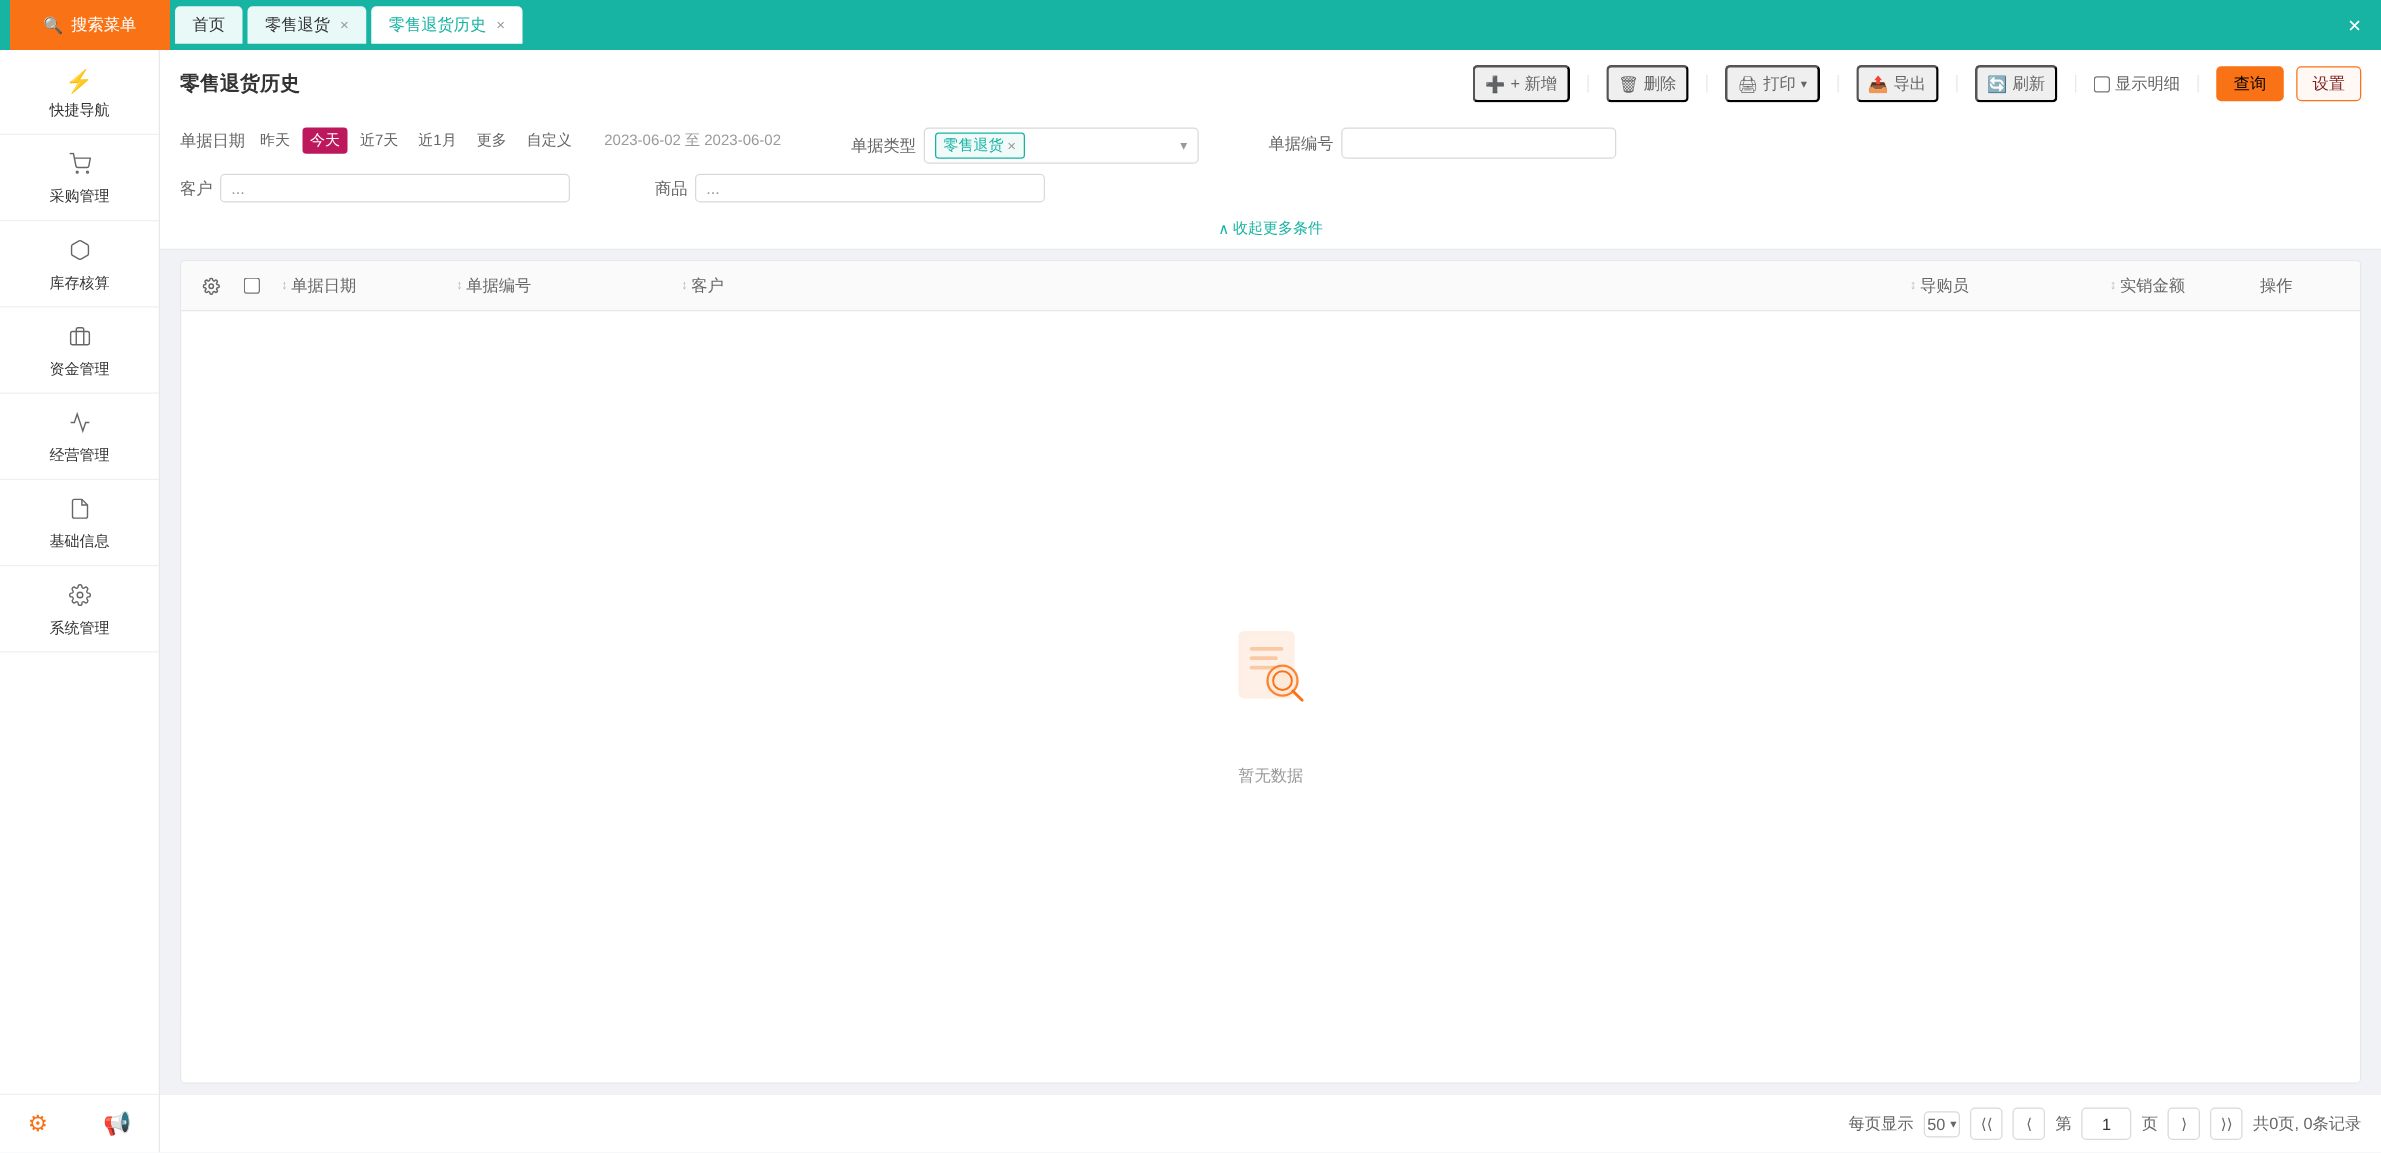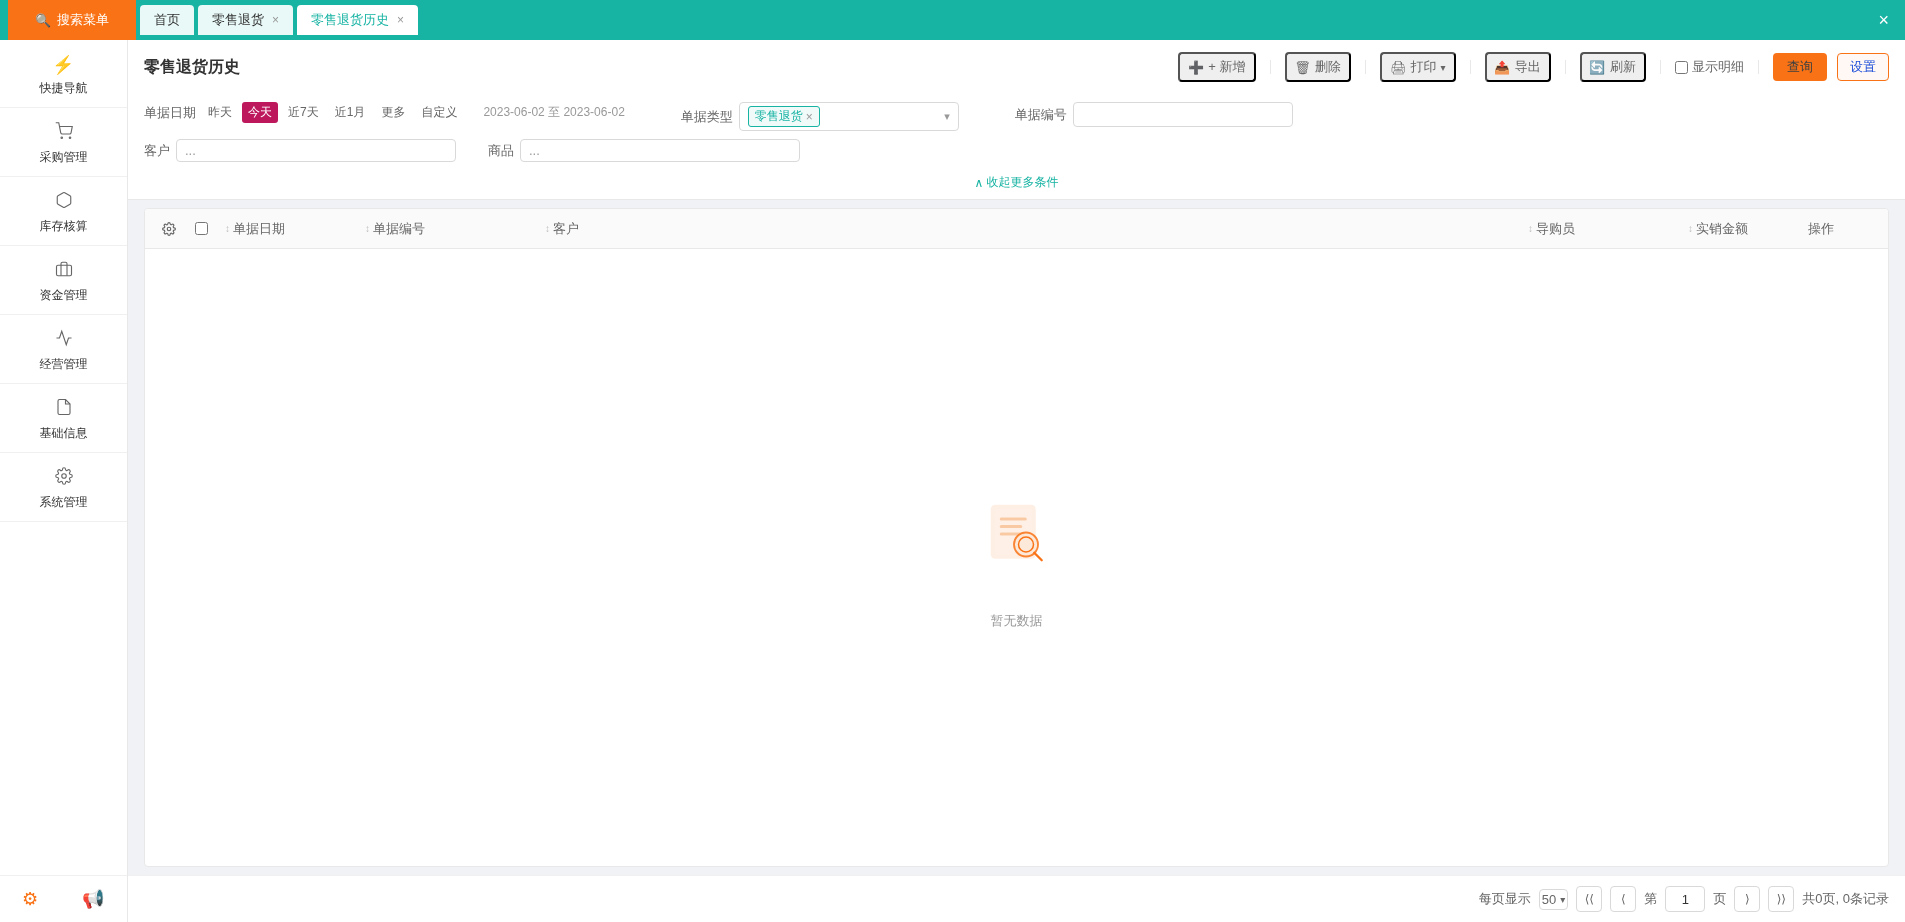--- a/index.html
+++ b/index.html
@@ -140,21 +140,21 @@
       align-items: center;
       gap: 4px;
       color: #666;
       font-size: 13px;
       cursor: pointer;
       padding: 4px 8px;
       border-radius: 4px;
     }
     .toolbar-btn-primary {
       background: #f97316;
-      color: #404040;
+      color: #000000;
       padding: 5px 14px;
       border-radius: 4px;
       font-size: 13px;
       cursor: pointer;
       border: none;
     }
     .checkbox-label {
       display: flex;
       align-items: center;
       gap: 4px;
@@ -518,21 +518,21 @@
             <span>🔄</span>
             <span>刷新</span>
           </button>
           <div class="divider-v"></div>
           <label class="checkbox-label">
             <input type="checkbox" style="">
             <span>显示明细</span>
           </label>
           <div class="divider-v"></div>
           <button class="toolbar-btn-primary">查询</button>
-          <button class="toolbar-btn" style="background:#fff8f5; color:#1d4ed8; border:1px solid #f97316; border-radius:4px; padding:4px 12px;">
+          <button class="toolbar-btn" style="background:#fff8f5; color:#7f1d1d; border:1px solid #f97316; border-radius:4px; padding:4px 12px;">
             <span>设置</span>
           </button>
         </div>
       </div>
 
       <div class="filter-area">
         <div class="filter-row">
 
           <div class="filter-item">
             <span class="filter-label">单据日期</span>
@@ -566,21 +566,21 @@
 
         <div class="filter-row">
 
           <div class="filter-item">
             <span class="filter-label">客户</span>
             <div class="filter-select" style="min-width: 280px;">
               <span class="filter-input-ellipsis">...</span>
             </div>
           </div>
 
-          <div class="filter-item" style="margin-left: 16px;">
+          <div class="filter-item" style="margin-left: 52px;">
             <span class="filter-label">商品</span>
             <div class="filter-select" style="min-width: 280px;">
               <span class="filter-input-ellipsis">...</span>
             </div>
           </div>
         </div>
 
         <div class="collapse-row">
           <button class="collapse-btn">
             <span>∧</span>

